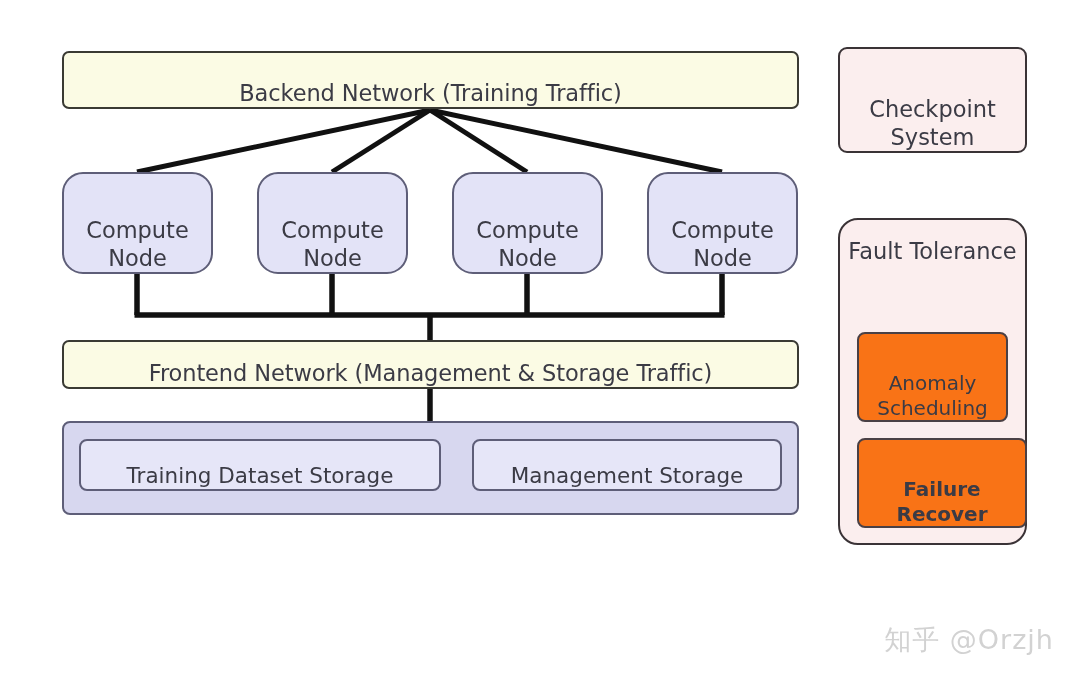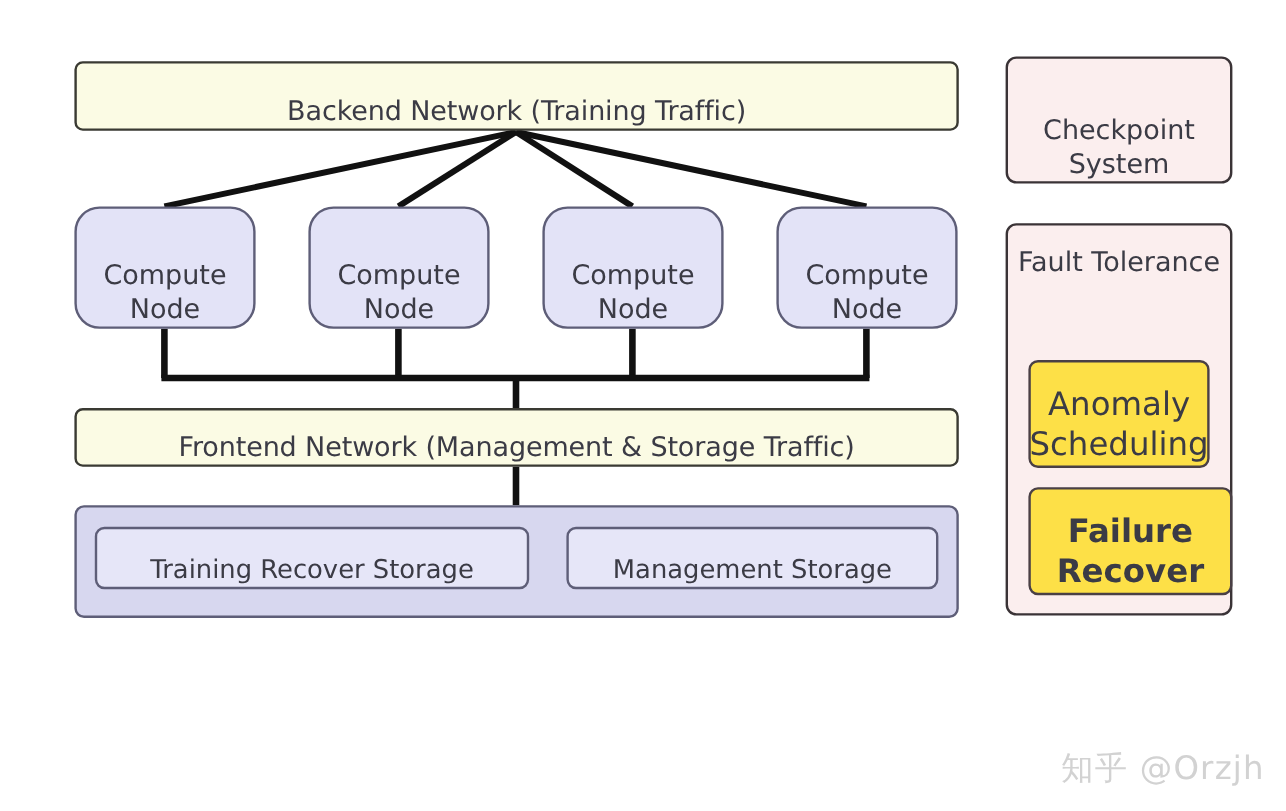--- a/index.html
+++ b/index.html
@@ -78,40 +78,41 @@
   .pink-box {
     background: #fbeeee;
     border: 2.5px solid #3a3336;
     border-radius: 9px;
     font-size: 22.5px;
   }
 
   .pink-panel {
     background: #fbeeee;
     border: 2.5px solid #3a3336;
-    border-radius: 9px;
+    border-radius: 20px;
     display: block;
+    margin-top: 32px;
   }
 
   .panel-title {
     position: absolute;
     left: 0;
     right: 0;
     text-align: center;
     font-size: 22.5px;
     line-height: 1.22;
     color: #3b3b45;
     z-index: 3;
   }
 
   .pink-inner {
-    background: #fde047;
+    background: #f97316;
     border: 2.5px solid #4a4045;
     border-radius: 8px;
-    font-size: 27px;
+    font-size: 20px;
   }
 
   .stack {
     display: block;
   }
   .stack span { display: block; }
 
   
   #caption {
     position: absolute;
@@ -198,21 +199,21 @@
       <span>Node</span>
     </span>
   </div>
 
   <div class="box net-box" style="left:62px; top:340px; width:737px; height:49px;">
     <span>Frontend Network (Management &amp; Storage Traffic)</span>
   </div>
 
   <div class="box storage-outer" style="left:62px; top:421px; width:737px; height:94px;">
     <div class="box storage-inner" style="left:15px; top:16px; width:362px; height:52px;">
-      <span>Training Recover Storage</span>
+      <span>Training Dataset Storage</span>
     </div>
     <div class="box storage-inner" style="left:408px; top:16px; width:310px; height:52px;">
       <span>Management Storage</span>
     </div>
   </div>
 
   <div class="box pink-box" style="left:838px; top:47px; width:189px; height:106px;">
     <span class="stack">
       <span>Checkpoint</span>
       <span>System</span>

